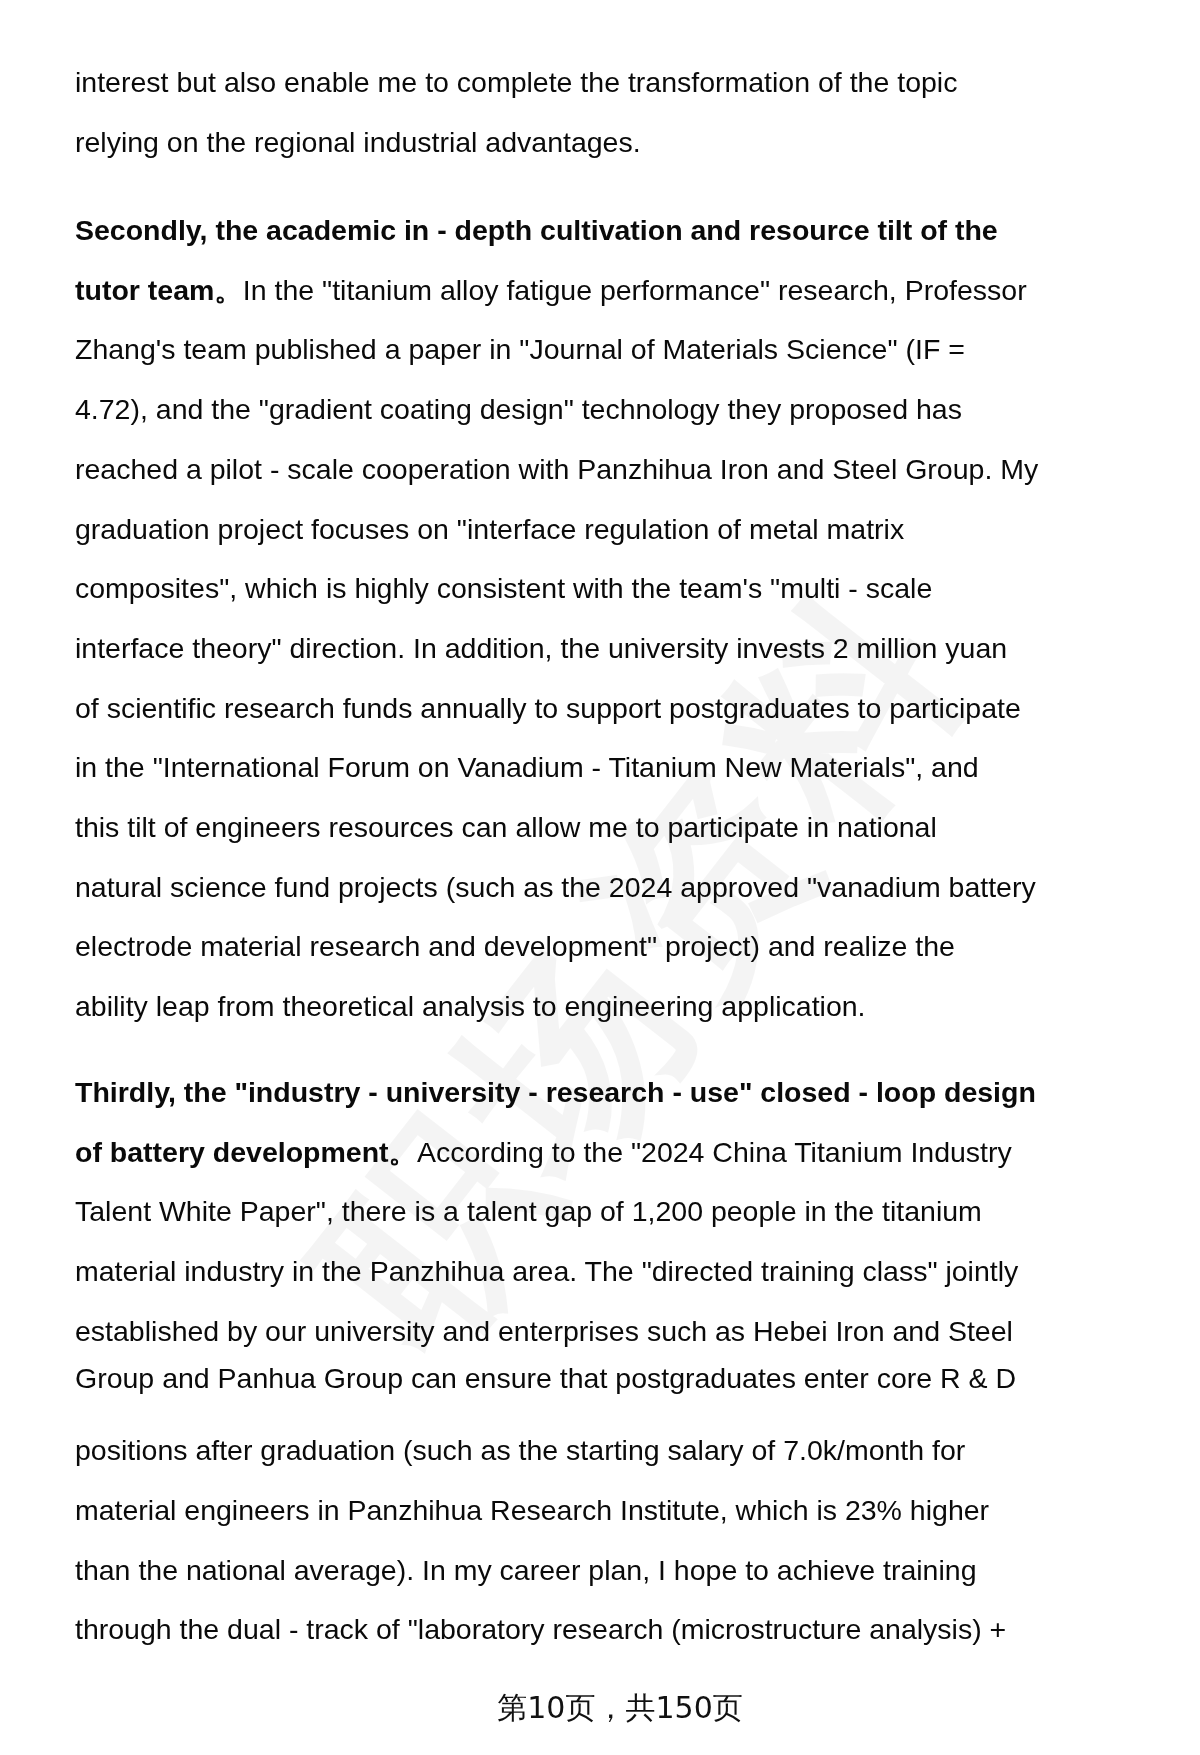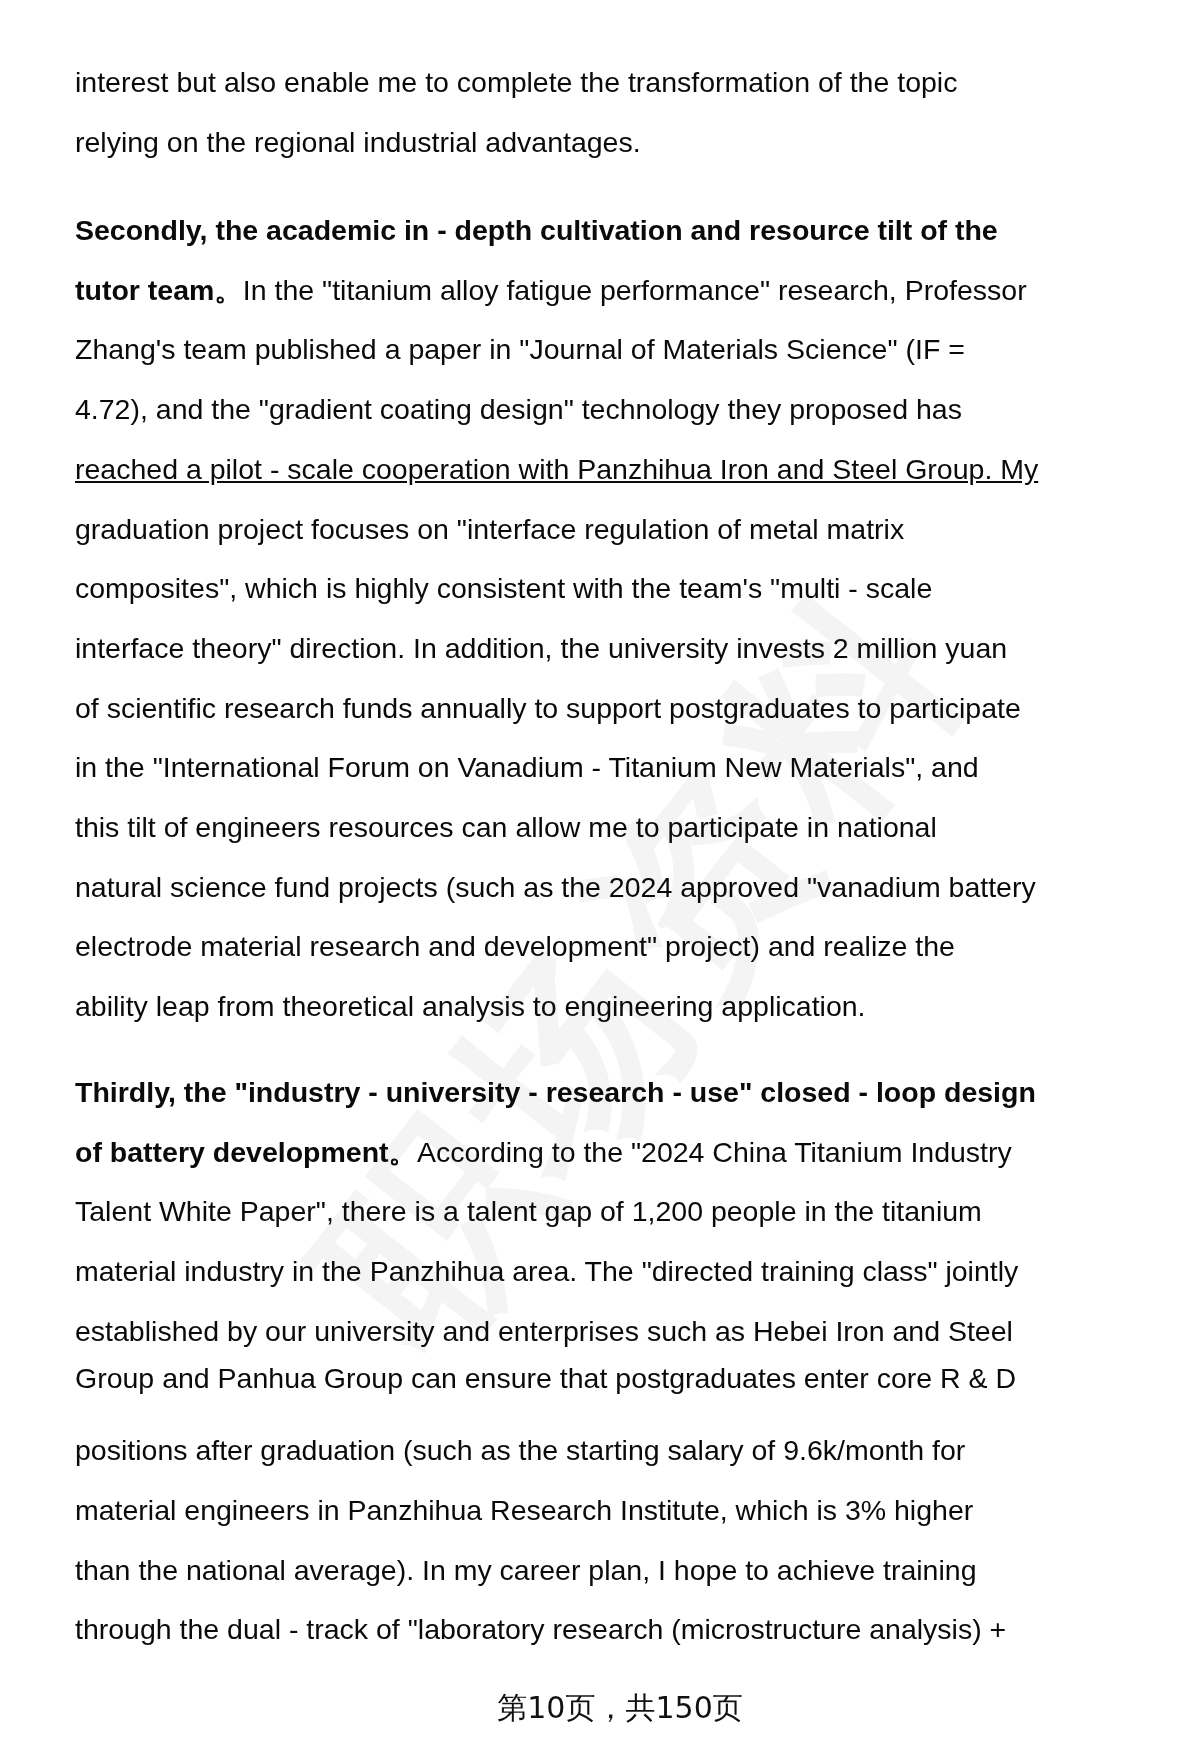--- a/index.html
+++ b/index.html
@@ -23,35 +23,35 @@
 <div class="watermark">职场资料</div>
 
 <div class="page">
   <div id="body-text">
       <div class="line" style="top: 62px;"><span>interest but also enable me to complete the transformation of the topic</span></div>
       <div class="line" style="top: 121.7px;"><span>relying on the regional industrial advantages.</span></div>
       <div class="line" style="top: 210px;"><b>Secondly, the academic in - depth cultivation and resource tilt of the</b></div>
       <div class="line" style="top: 269.7px;"><b>tutor team。</b><span>In the "titanium alloy fatigue performance" research, Professor</span></div>
       <div class="line" style="top: 329.4px;"><span>Zhang's team published a paper in "Journal of Materials Science" (IF =</span></div>
       <div class="line" style="top: 389.1px;"><span>4.72), and the "gradient coating design" technology they proposed has</span></div>
-      <div class="line" style="top: 448.8px; text-decoration: underline;"><span>reached a pilot - scale cooperation with Panzhihua Iron and Steel Group. My</span></div>
+      <div class="line" style="top: 448.8px;"><span>reached a pilot - scale cooperation with Panzhihua Iron and Steel Group. My</span></div>
       <div class="line" style="top: 508.5px;"><span>graduation project focuses on "interface regulation of metal matrix</span></div>
       <div class="line" style="top: 568.2px;"><span>composites", which is highly consistent with the team's "multi - scale</span></div>
       <div class="line" style="top: 627.9px;"><span>interface theory" direction. In addition, the university invests 2 million yuan</span></div>
       <div class="line" style="top: 687.6px;"><span>of scientific research funds annually to support postgraduates to participate</span></div>
       <div class="line" style="top: 747.3px;"><span>in the "International Forum on Vanadium - Titanium New Materials", and</span></div>
       <div class="line" style="top: 807px;"><span>this tilt of engineers resources can allow me to participate in national</span></div>
       <div class="line" style="top: 866.7px;"><span>natural science fund projects (such as the 2024 approved "vanadium battery</span></div>
       <div class="line" style="top: 926.4px;"><span>electrode material research and development" project) and realize the</span></div>
       <div class="line" style="top: 986.1px;"><span>ability leap from theoretical analysis to engineering application.</span></div>
       <div class="line" style="top: 1072px;"><b>Thirdly, the "industry - university - research - use" closed - loop design</b></div>
       <div class="line" style="top: 1131.7px;"><b>of battery development。</b><span>According to the "2024 China Titanium Industry</span></div>
       <div class="line" style="top: 1191.4px;"><span>Talent White Paper", there is a talent gap of 1,200 people in the titanium</span></div>
       <div class="line" style="top: 1251.1px;"><span>material industry in the Panzhihua area. The "directed training class" jointly</span></div>
       <div class="line" style="top: 1310.8px;"><span>established by our university and enterprises such as Hebei Iron and Steel</span></div>
       <div class="line" style="top: 1358px;"><span>Group and Panhua Group can ensure that postgraduates enter core R &amp; D</span></div>
-      <div class="line" style="top: 1430.2px;"><span>positions after graduation (such as the starting salary of 9.6k/month for</span></div>
-      <div class="line" style="top: 1489.9px;"><span>material engineers in Panzhihua Research Institute, which is 3% higher</span></div>
+      <div class="line" style="top: 1430.2px;"><span>positions after graduation (such as the starting salary of 7.0k/month for</span></div>
+      <div class="line" style="top: 1489.9px;"><span>material engineers in Panzhihua Research Institute, which is 23% higher</span></div>
       <div class="line" style="top: 1549.6px;"><span>than the national average). In my career plan, I hope to achieve training</span></div>
       <div class="line" style="top: 1609.3px; text-align: center;"><span>through the dual - track of "laboratory research (microstructure analysis) +</span></div>
     </div>
   <div class="footer">第10页，共150页</div>
 </div>
 
 </body></html>

